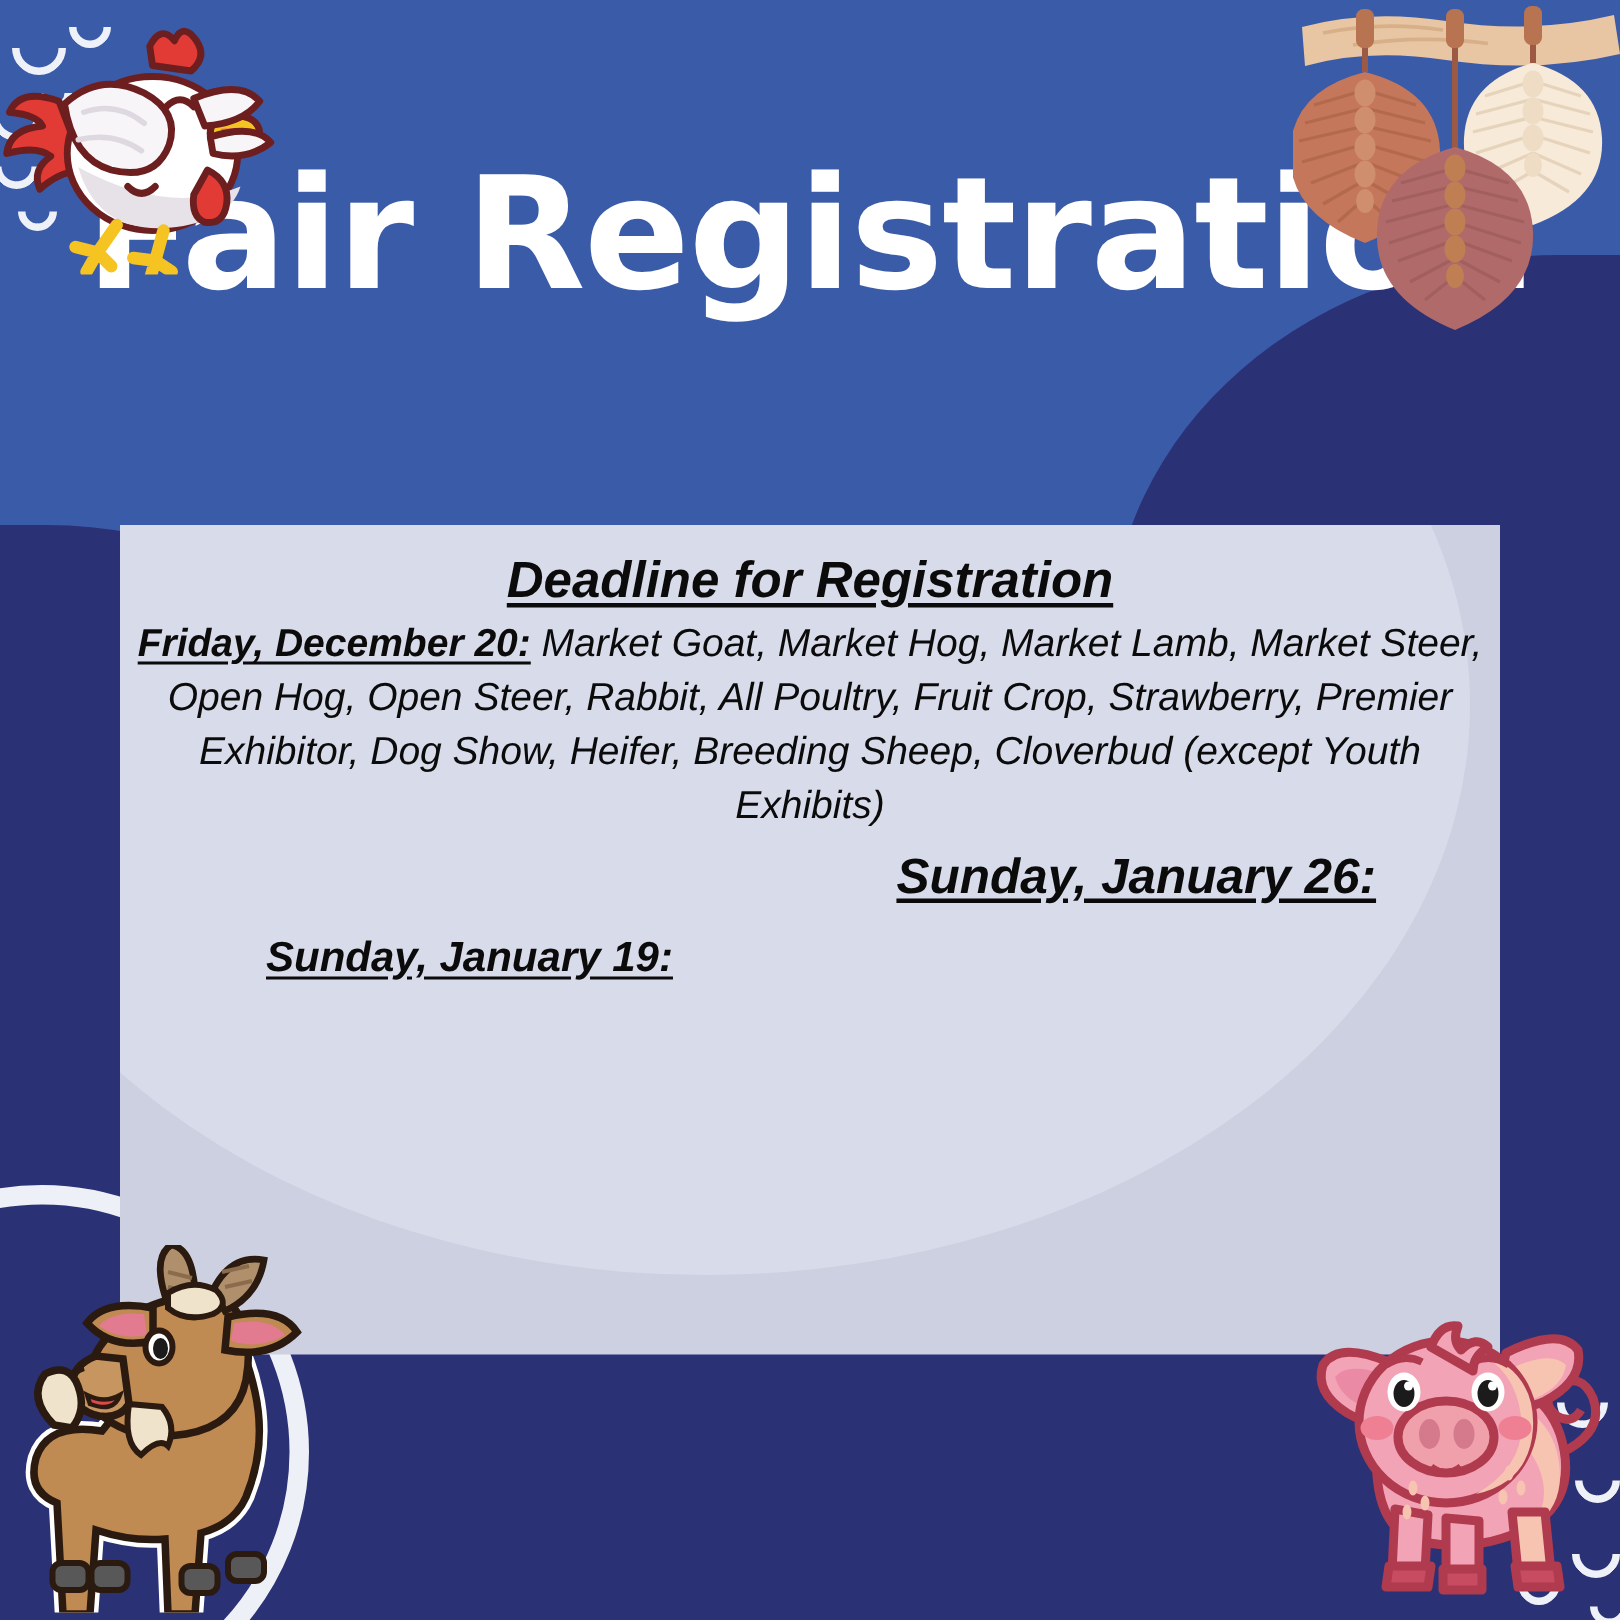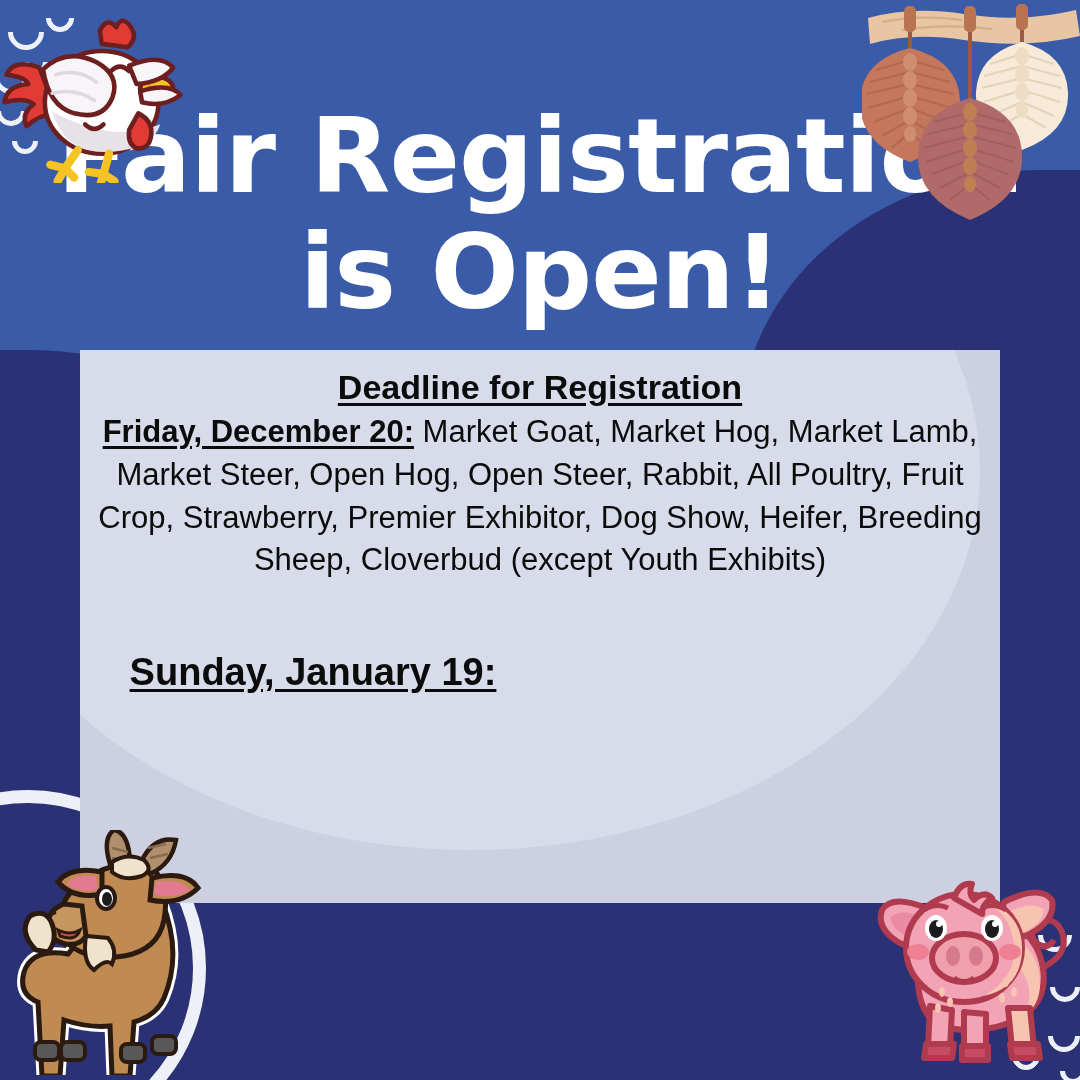--- a/index.html
+++ b/index.html
@@ -50,37 +50,37 @@
   
   .panel{
     position:absolute;left:80px;top:350px;width:920px;height:553px;
     background:#cdd0e0;overflow:hidden;z-index:5;
     color:#0b0b0b;
   }
   .panel-sheen{
     position:absolute;left:-120px;top:-260px;width:1020px;height:760px;
     background:#d8dbe9;border-radius:50%;
   }
-  .panel-inner{position:relative;z-index:2;}
+  .panel-inner{position:relative;z-index:2;font-style:italic;}
 
   .deadline-head{
     text-align:center;font-size:34px;font-weight:700;
     text-decoration:underline;text-underline-offset:4px;
     margin:18px 0 4px 0;letter-spacing:0px;
   }
   .block-friday{
-    text-align:center;font-size:31px;line-height:1.38;
+    text-align:center;font-size:26px;line-height:1.38;
     padding:0 8px;font-weight:500;
   }
   .block-friday .lbl{font-weight:700;text-decoration:underline;text-underline-offset:4px;}
 
   .cols{position:relative;height:250px;margin-top:6px;}
   .col-left{
     position:absolute;left:18px;top:58px;width:430px;text-align:center;
-    font-size:38px;line-height:1.38;font-weight:500;
+    font-size:28px;line-height:1.38;font-weight:500;
   }
   .col-right{
     position:absolute;left:455px;top:0;width:445px;text-align:center;
     font-size:33px;line-height:1.38;font-weight:500;
   }
   .col-left .lbl,.col-right .lbl{
     display:block;font-weight:700;text-decoration:underline;text-underline-offset:4px;
   }
 
   
@@ -204,38 +204,38 @@
           <ellipse cx="108" cy="130" rx="7" ry="9"></ellipse>
         <ellipse cx="108" cy="148" rx="7" ry="9"></ellipse>
           <ellipse cx="108" cy="166" rx="7" ry="9"></ellipse>
         <ellipse cx="108" cy="184" rx="6" ry="8"></ellipse>
       </g>
     </g>
   </svg>
 
   <div class="title">
     <span>Fair Registration</span>
-    <span>is Open!</span>
   </div>
 
   <div class="panel">
     <div class="panel-sheen"></div>
     <div class="panel-inner">
 
       <div class="deadline-head">Deadline for Registration</div>
 
       <div class="block-friday">
         <span class="lbl">Friday, December 20:</span><span> Market Goat, Market Hog, Market Lamb, Market Steer, Open Hog, Open Steer, Rabbit, All Poultry, Fruit Crop, Strawberry, Premier Exhibitor, Dog Show, Heifer, Breeding Sheep, Cloverbud (except Youth Exhibits)</span>
       </div>
 
       <div class="cols">
         <div class="col-left">
           <span class="lbl">Sunday, January 19:</span>
         </div>
         <div class="col-right">
+          <span class="lbl">Sunday, January 26:</span>
         </div>
       </div>
 
     </div>
   </div>
 
   <svg class="art" style="left:6px;top:830px;width:215px;height:245px;" viewBox="0 0 215 245">
     <g stroke="#ffffff" stroke-width="11" fill="none" stroke-linejoin="round">
       <path d="M120 38 q-34 4 -46 30 q-12 26 -4 46 l-8 10 q-36 -6 -44 18 q-6 22 14 30 l4 74 h18 l4 -56 q24 8 46 6 l2 50 h18 l4 -54
                q22 -6 30 -24 q14 -34 6 -70 q-6 -28 -18 -44z"></path>

